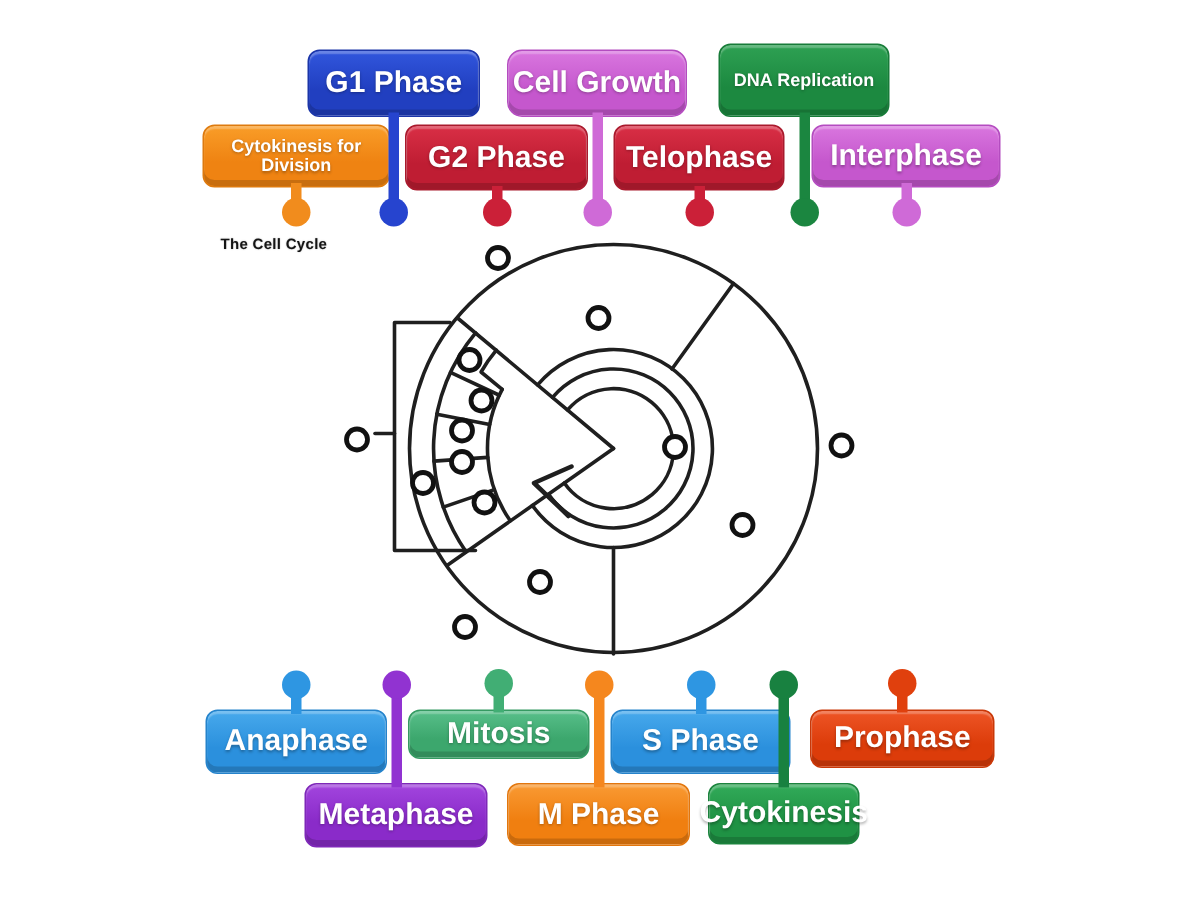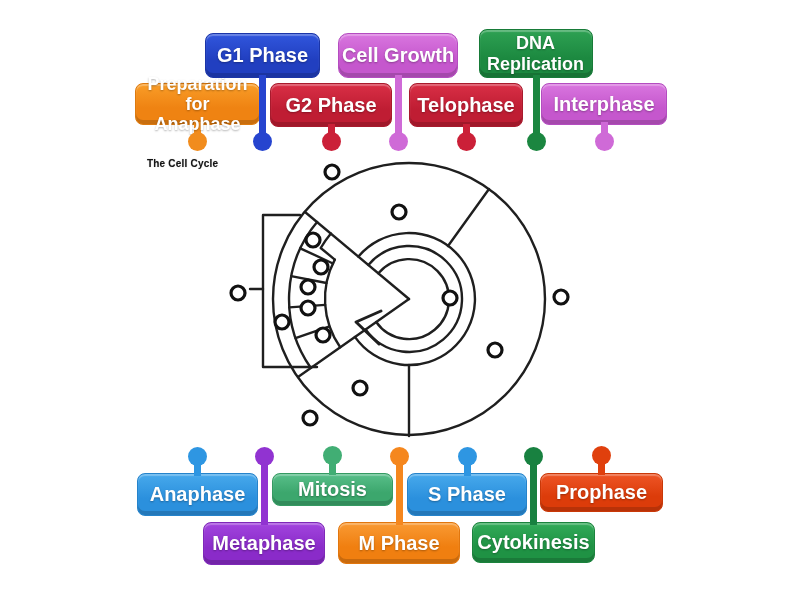--- a/index.html
+++ b/index.html
@@ -21,21 +21,21 @@
     display:flex;align-items:center;justify-content:center;text-align:center;
     box-sizing:border-box;
     border-radius:8px;
     background:linear-gradient(180deg,var(--c1) 0%,var(--c2) 60%);
     border:1px solid var(--brd);
     box-shadow:inset 0 2px 1px rgba(255,255,255,.28), inset 0 -4px 0 rgba(0,0,0,.16);
     color:#fff;font-weight:700;font-size:20px;line-height:1.12;
     text-shadow:0 1px 2px rgba(0,0,0,.30);
     cursor:grab;
   }
-  .label.small{font-size:18px;padding:0 8px;justify-content:flex-end;}
+  .label.small{font-size:12px;padding:0 8px;}
   .stem{
     position:absolute;left:50%;width:7px;margin-left:-3.5px;
     background:var(--pin);z-index:-1;
   }
   .label.top .stem{top:96%;height:var(--stemlen);}
   .label.bottom .stem{bottom:96%;height:var(--stemlen);}
   .dot{
     position:absolute;left:50%;width:19px;height:19px;margin-left:-9.5px;
     border-radius:50%;background:var(--pin);
   }
@@ -49,21 +49,21 @@
   .pos-growth     {left:338px;top:33px; width:120px;height:45px;border-radius:10px;--stemlen:66px;}
   .pos-telophase  {left:409px;top:83px; width:114px;height:44px;--stemlen:17px;}
   .pos-dna        {left:479px;top:29px; width:114px;height:49px;--stemlen:66px;}
   .pos-interphase {left:541px;top:83px; width:126px;height:42px;--stemlen:19px;}
 
   .pos-anaphase   {left:137px;top:473px;width:121px;height:43px;--stemlen:19px;}
   .pos-metaphase  {left:203px;top:522px;width:122px;height:43px;--stemlen:68px;}
   .pos-mitosis    {left:272px;top:473px;width:121px;height:33px;--stemlen:19px;}
   .pos-mphase     {left:338px;top:522px;width:122px;height:42px;--stemlen:68px;}
   .pos-sphase     {left:407px;top:473px;width:120px;height:43px;--stemlen:19px;}
-  .pos-cyto       {left:472px;top:522px;width:123px;height:41px;--stemlen:68px;}
+  .pos-cyto       {left:472px;top:522px;width:101px;height:41px;--stemlen:68px;}
   .pos-prophase   {left:540px;top:473px;width:123px;height:39px;--stemlen:19px;}
 </style>
 </head>
 <body>
 
 <div id="stage">
 
   <svg id="diagram-svg" width="800" height="600" viewBox="0 0 800 600">
     <g fill="none" stroke="#1f1f1f" stroke-width="2.4" stroke-linecap="round" stroke-linejoin="round">
 
@@ -109,21 +109,21 @@
         <circle cx="360" cy="388" r="7" fill="#ffffff" stroke="#111111" stroke-width="3.2"></circle>
         <circle cx="310" cy="418" r="7" fill="#ffffff" stroke="#111111" stroke-width="3.2"></circle>
       </g>
   </svg>
 
   <div class="caption">The Cell Cycle</div>
 
   <div class="label top small pos-prep" style="--c1: #f99d28; --c2: #ef8312; --brd: #dd7a0f; --pin: #f18c1d;">
     <span class="stem"></span>
     <span class="dot"></span>
-    <span>Preparation for Anaphase</span>
+    <span>Cytokinesis for Division</span>
   </div>
   <div class="label top pos-g1" style="--c1: #3156dd; --c2: #213fc0; --brd: #1b35a8; --pin: #2644cf;">
     <span class="stem"></span>
     <span class="dot"></span>
     <span>G1 Phase</span>
   </div>
   <div class="label top pos-g2" style="--c1: #d92f46; --c2: #bf1d33; --brd: #a81a2d; --pin: #cb2038;">
     <span class="stem"></span>
     <span class="dot"></span>
     <span>G2 Phase</span>

